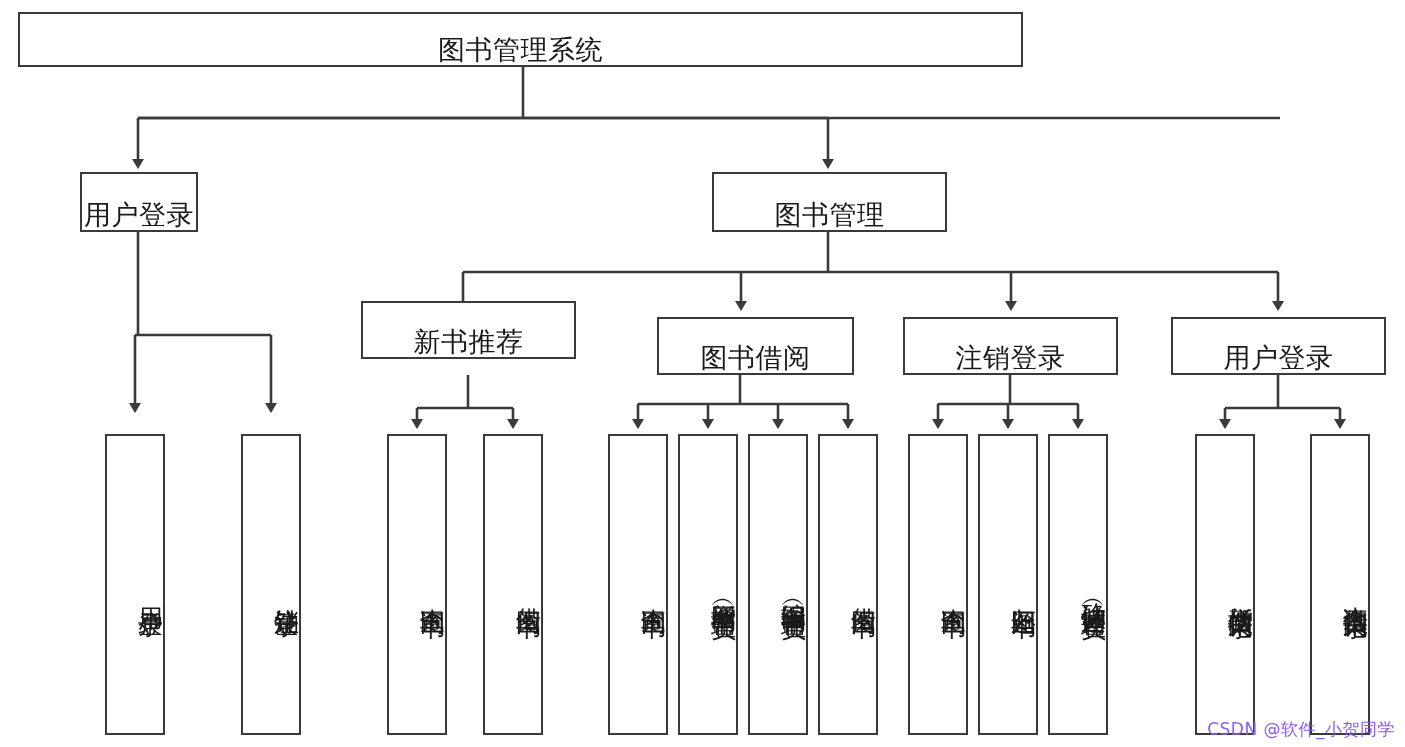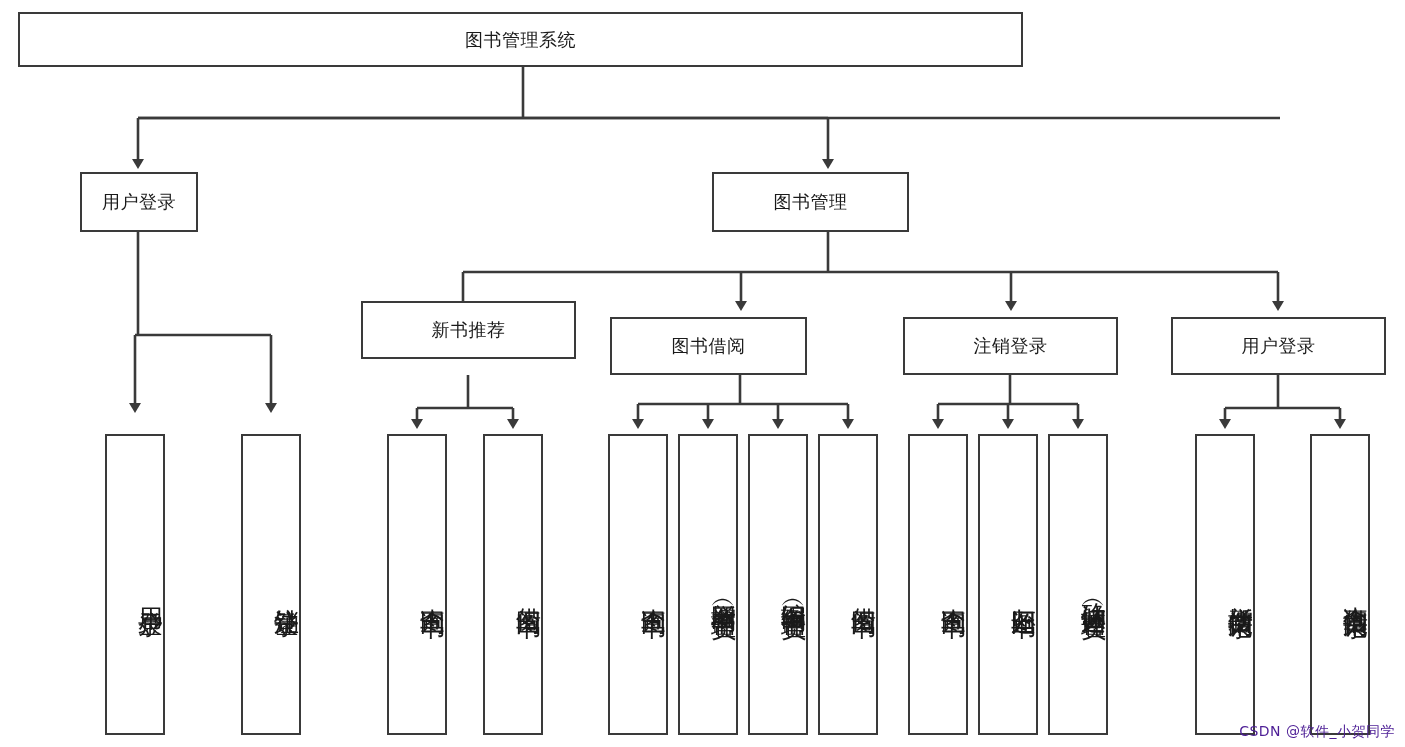--- a/index.html
+++ b/index.html
@@ -30,45 +30,46 @@
     position: absolute;
     box-sizing: border-box;
     background: #ffffff;
     border: 2px solid #3a3a3a;
     display: flex;
     align-items: center;
     justify-content: center;
     color: #1a1a1a;
   }
   .node.horiz {
-    font-size: 18px;
+    font-size: 27px;
     letter-spacing: 0.5px;
     line-height: 1.1;
+    align-items: flex-end;
   }
   .node.vert {
     writing-mode: vertical-rl;
     text-orientation: upright;
     font-size: 25px;
     line-height: 1.0;
     letter-spacing: 2px;
     align-items: flex-start;
     justify-content: center;
     padding-top: 14px;
   }
   .node.vert .vlabel {
     writing-mode: vertical-rl;
     text-orientation: upright;
     white-space: nowrap;
   }
   .watermark {
     position: absolute;
     right: 10px;
     bottom: 6px;
-    font-size: 14px;
-    color: #4c1d95;
+    font-size: 17px;
+    color: #8b5cf6;
     white-space: nowrap;
     letter-spacing: 0.5px;
   }
 </style>
 </head>
 <body>
 
 <div id="canvas">
 
   <svg id="wires" viewBox="0 0 1405 747">
@@ -123,28 +124,28 @@
     </g>
   </svg>
 
   <div class="node horiz" style="left:18px; top:12px; width:1005px; height:55px;">
     <span>图书管理系统</span>
   </div>
 
   <div class="node horiz" style="left:80px; top:172px; width:118px; height:60px;">
     <span>用户登录</span>
   </div>
-  <div class="node horiz" style="left:712px; top:172px; width:197px; height:60px;">
+  <div class="node horiz" style="left:712px; top:172px; width:235px; height:60px;">
     <span>图书管理</span>
   </div>
 
   <div class="node horiz" style="left:361px; top:301px; width:215px; height:58px;">
     <span>新书推荐</span>
   </div>
-  <div class="node horiz" style="left:610px; top:317px; width:197px; height:58px;">
+  <div class="node horiz" style="left:657px; top:317px; width:197px; height:58px;">
     <span>图书借阅</span>
   </div>
   <div class="node horiz" style="left:903px; top:317px; width:215px; height:58px;">
     <span>注销登录</span>
   </div>
   <div class="node horiz" style="left:1171px; top:317px; width:215px; height:58px;">
     <span>用户登录</span>
   </div>
 
   <div class="node vert" style="left:105px; top:434px; width:60px; height:301px;">

